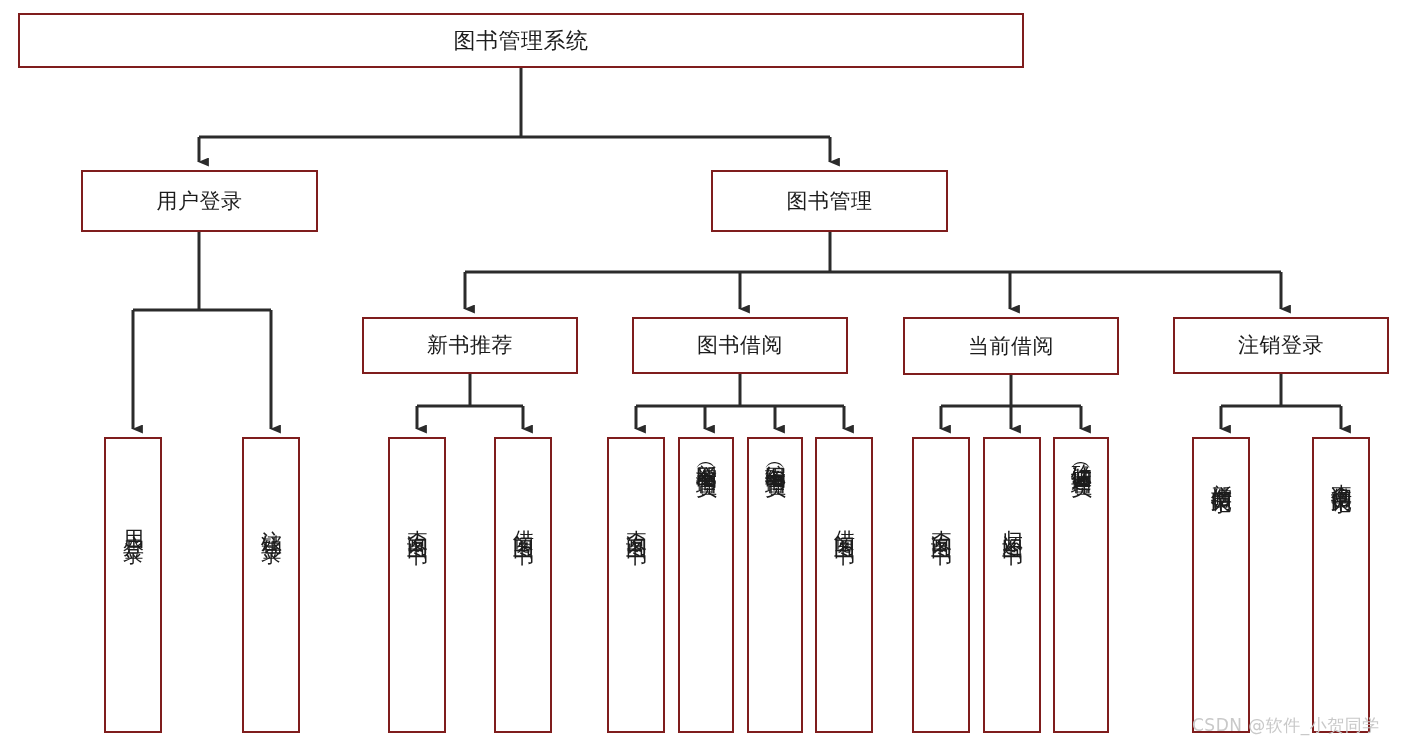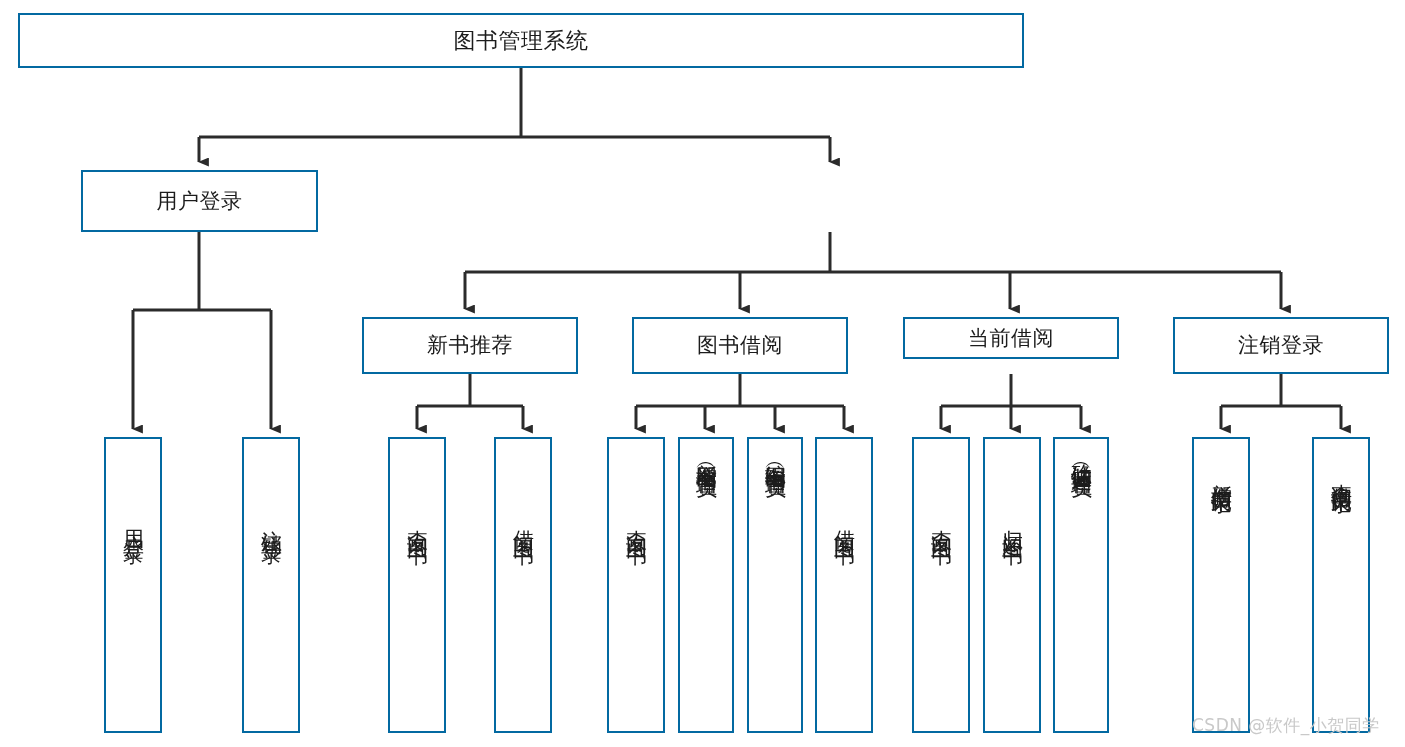--- a/index.html
+++ b/index.html
@@ -23,21 +23,21 @@
     left: 0;
     top: 0;
     width: 1405px;
     height: 747px;
     pointer-events: none;
   }
   .node {
     position: absolute;
     box-sizing: border-box;
     background: #ffffff;
-    border: 2px solid #0369a1;
+    border: 2px solid #7f1d1d;
     display: flex;
     align-items: center;
     justify-content: center;
     color: #1c1c1c;
     z-index: 2;
   }
   .node .lbl {
     display: block;
     text-align: center;
     line-height: 1.18;
@@ -133,28 +133,31 @@
     </g>
   </svg>
 
   <div class="node h root" style="left:18px; top:13px; width:1006px; height:55px;">
     <span class="lbl">图书管理系统</span>
   </div>
 
   <div class="node h" style="left:81px; top:170px; width:237px; height:62px;">
     <span class="lbl">用户登录</span>
   </div>
+  <div class="node h" style="left:711px; top:170px; width:237px; height:62px;">
+    <span class="lbl">图书管理</span>
+  </div>
 
   <div class="node h" style="left:632px; top:317px; width:216px; height:57px;">
     <span class="lbl">图书借阅</span>
   </div>
   <div class="node h" style="left:362px; top:317px; width:216px; height:57px;">
     <span class="lbl">新书推荐</span>
   </div>
-  <div class="node h" style="left:903px; top:317px; width:216px; height:42px;">
+  <div class="node h" style="left:903px; top:317px; width:216px; height:58px;">
     <span class="lbl">当前借阅</span>
   </div>
   <div class="node h" style="left:1173px; top:317px; width:216px; height:57px;">
     <span class="lbl">注销登录</span>
   </div>
 
   <div class="node v" style="left:104px; top:437px; width:58px; height:296px; padding-top:74px;">
     <span class="lbl">用户登录</span>
   </div>
   <div class="node v" style="left:242px; top:437px; width:58px; height:296px; padding-top:74px;">

